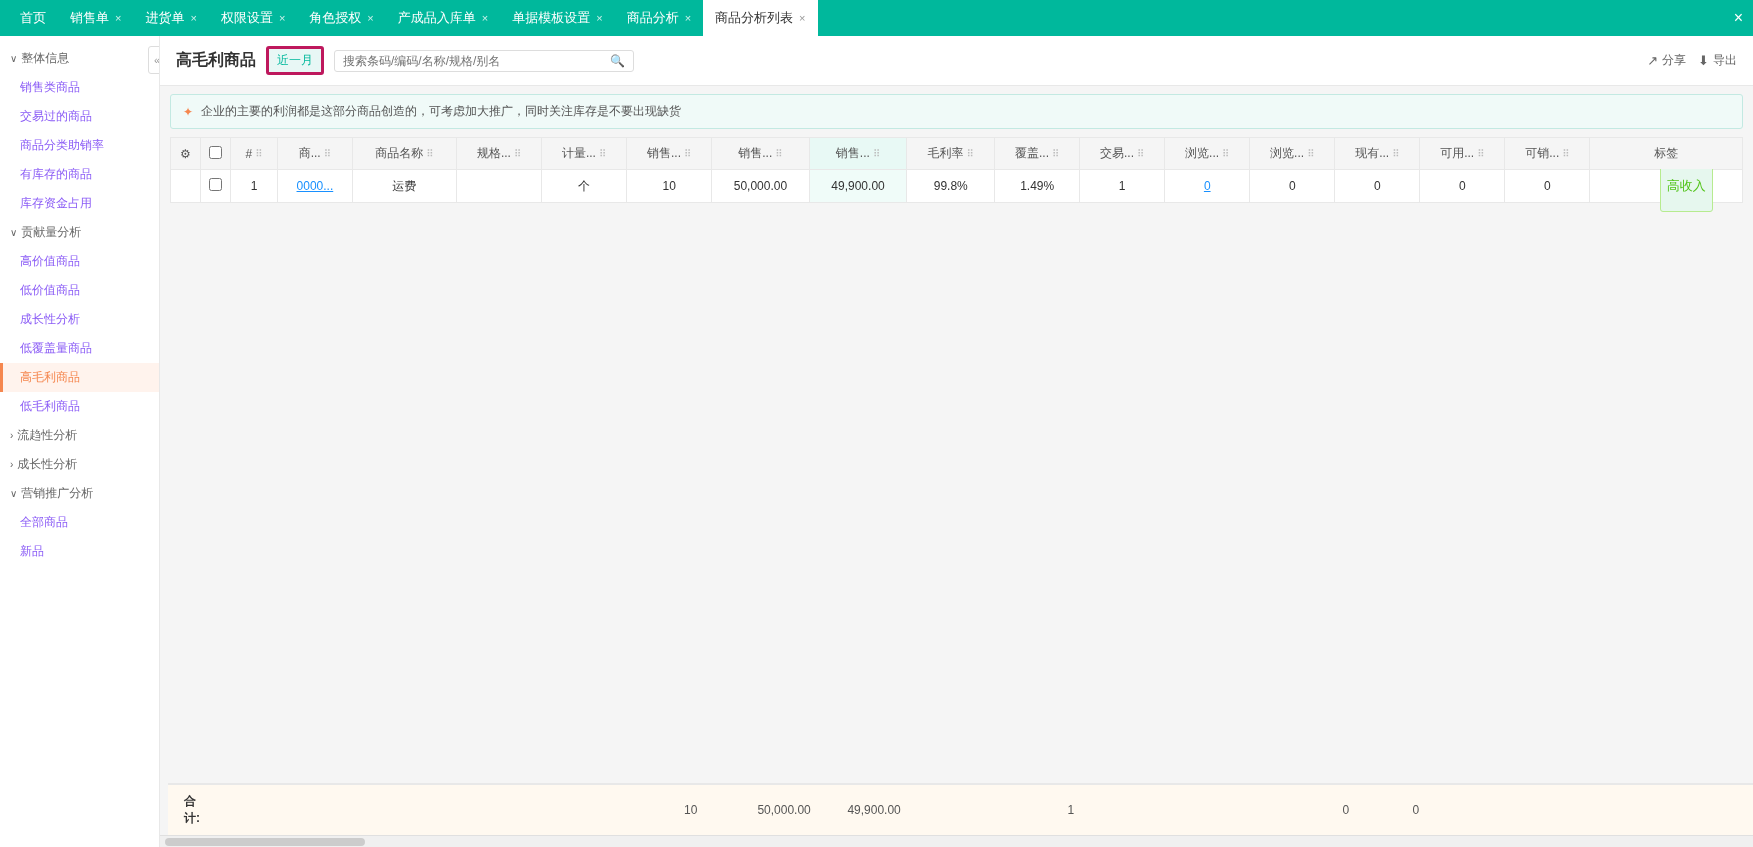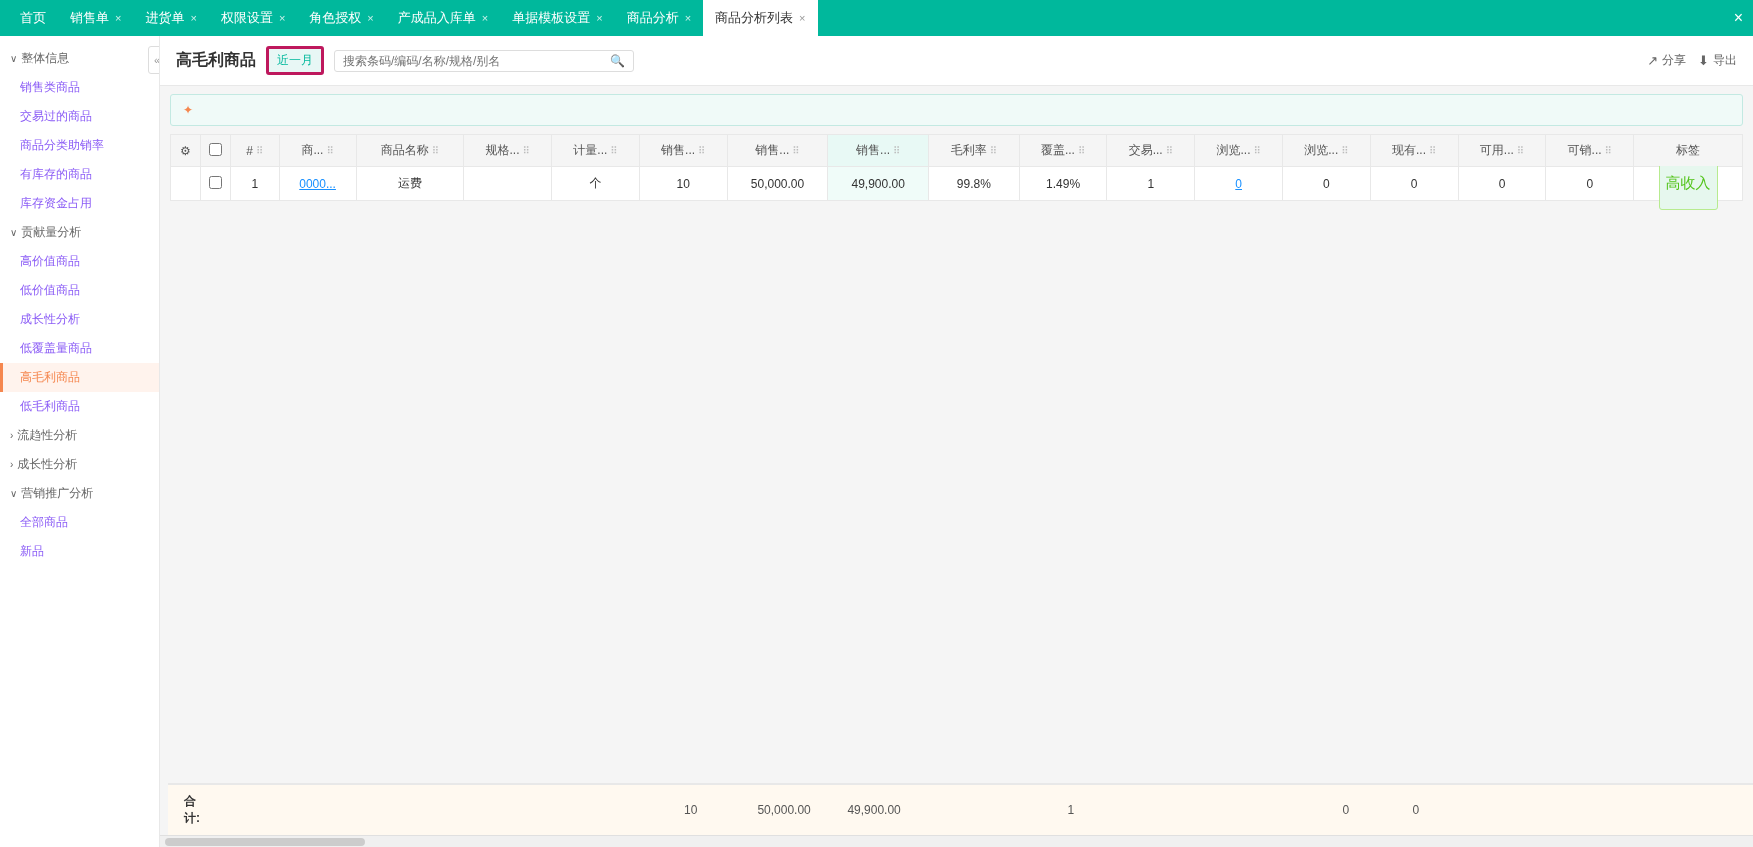--- a/index.html
+++ b/index.html
@@ -219,21 +219,22 @@
     .col-checkbox { width: 30px; }
     .col-link { color: #1890ff; cursor: pointer; text-decoration: underline; }
 
     
     .tag-badge {
       background: #e6f7ee;
       color: #52c41a;
       border: 1px solid #b7eb8f;
       border-radius: 3px;
       padding: 18px 6px;
-      font-size: 15px;
+      font-size: 13px;
+      margin-left: 40px;
     }
 
     
     .footer-row {
       background: #fff9f0;
       border-top: 2px solid #e8e8e8;
       padding: 8px 16px;
       display: flex;
       align-items: center;
       font-size: 12px;
@@ -404,20 +405,21 @@
         </div>
         <div class="action-btn">
           <span style="font-size:13px;">⬇</span>
           <span>导出</span>
         </div>
       </div>
     </div>
 
     <div class="info-banner">
       <span class="star-icon">✦</span>
+      <span>企业的主要的利润都是这部分商品创造的，可考虑加大推广，同时关注库存是不要出现缺货</span>
     </div>
 
     <div class="table-container">
       <table>
         <thead>
           <tr>
             <th class="col-settings">
               <span>⚙</span>
             </th>
             <th class="col-checkbox">

